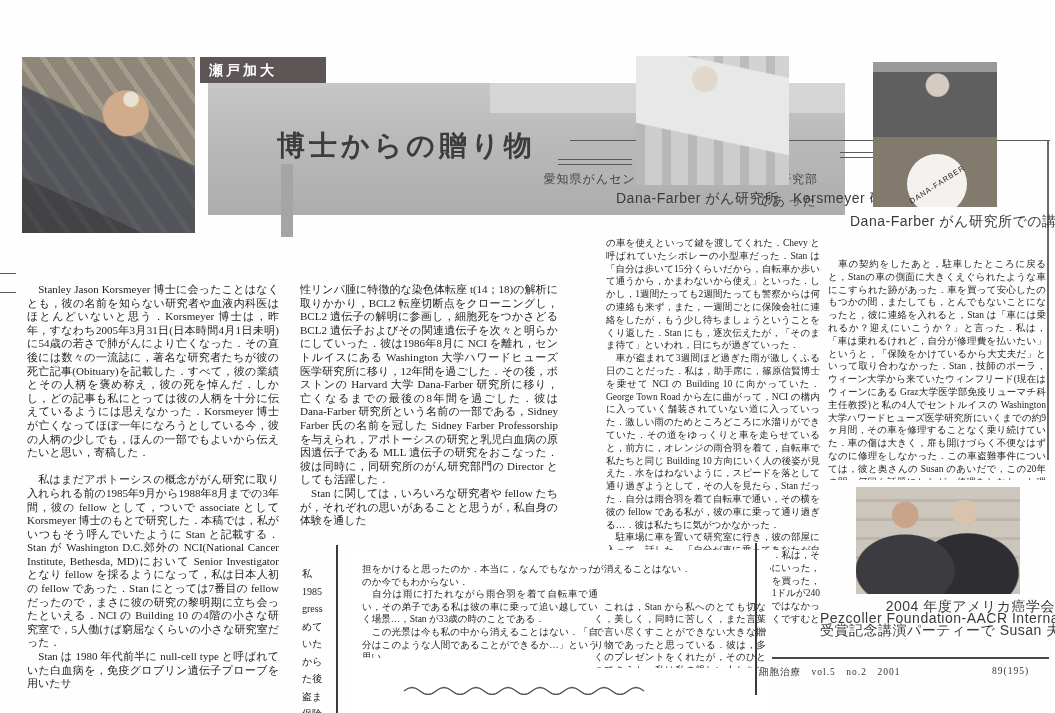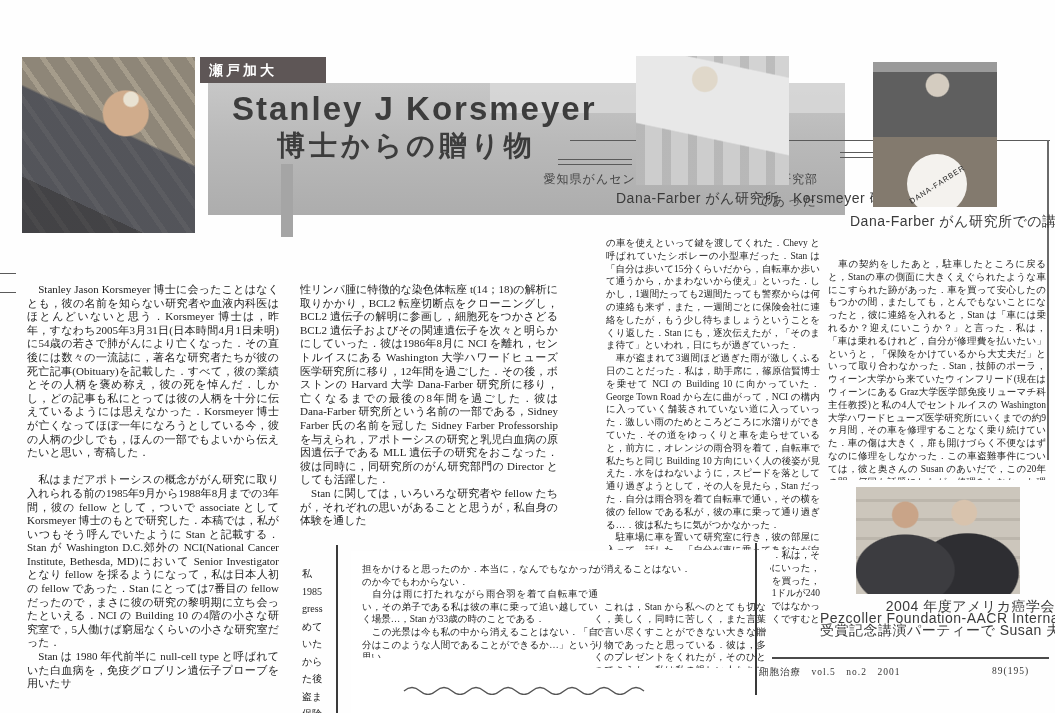--- a/index.html
+++ b/index.html
@@ -63,21 +63,20 @@
 <body>
 
 <div class="stage">
 
   <div class="abs photo portrait" style="left:22px;top:57px;width:173px;height:176px;"></div>
 
   <div class="abs badge" style="left:200px;top:57px;width:117px;height:26px;">瀬戸加大</div>
 
   <div class="abs panel" style="left:208px;top:83px;width:637px;height:132px;">
     <div class="abs panel-light" style="left:282px;top:0;width:355px;height:30px;"></div>
-    <div class="abs title-en" style="left:24px;top:7px;">Stanley J Korsmeyer</div>
     <div class="abs title-ja" style="left:69px;top:44px;">博士からの贈り物</div>
     <div class="abs byline" style="right:27px;top:88px;">
       <div class="aff">愛知県がんセンター研究所・遺伝子医療研究部</div>
       <div class="auth">であった</div>
     </div>
   </div>
   <div class="abs graybar" style="left:281px;top:164px;width:12px;height:73px;"></div>
 
   <div class="abs hline" style="left:570px;top:140px;width:70px;"></div>
   <div class="abs hline" style="left:789px;top:140px;width:84px;"></div>

